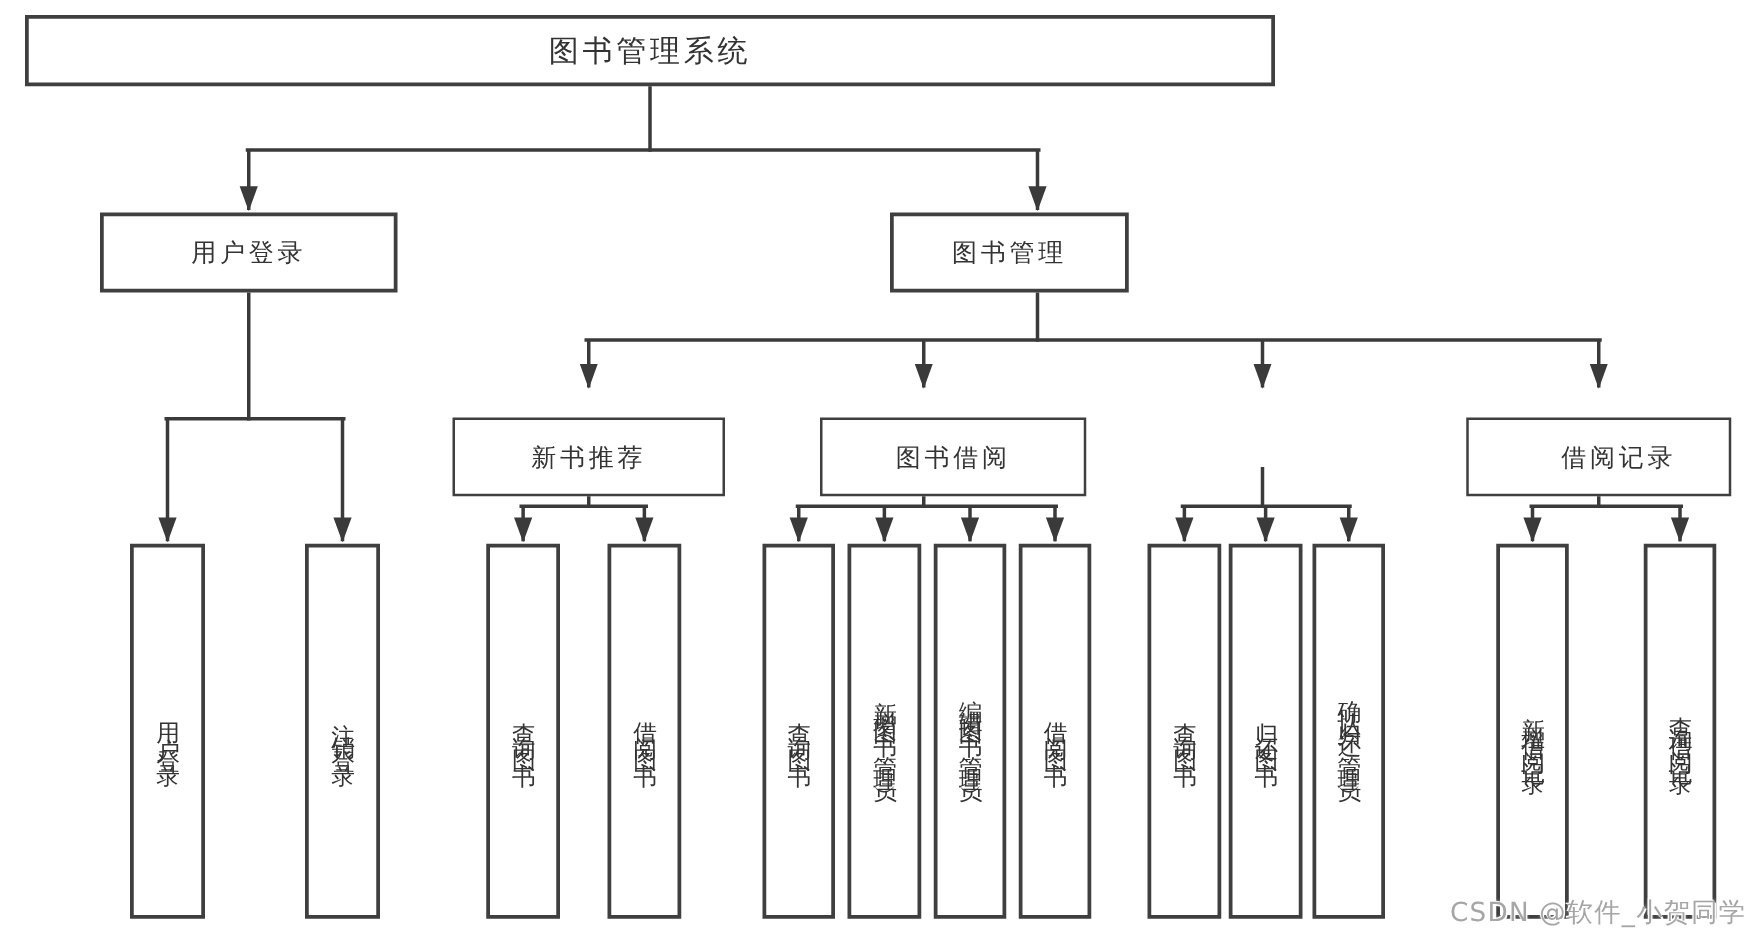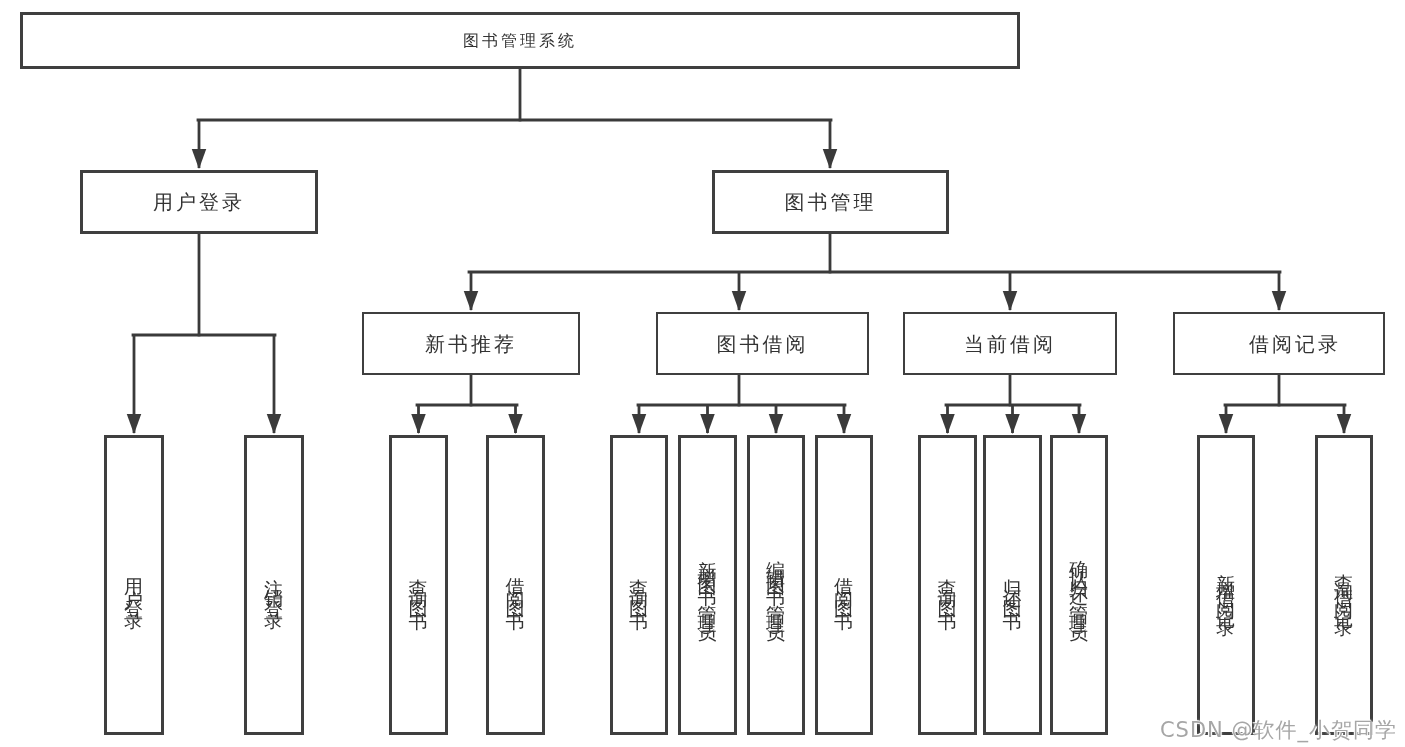--- a/index.html
+++ b/index.html
@@ -24,28 +24,28 @@
   .box {
     position: absolute;
     box-sizing: border-box;
     border: 3px solid #3f3f3f;
     background: #ffffff;
     display: flex;
     align-items: center;
     justify-content: center;
     color: #333333;
   }
-  .box.l3 { border-width: 2px; }
+  .box.l3 { border-width: 2px; margin-top: 22px; }
   .hlabel {
     font-size: 20px;
     letter-spacing: 3px;
     white-space: nowrap;
     line-height: 1;
   }
-  .root .hlabel { font-size: 16px; }
+  .root .hlabel { font-size: 24px; }
   .vlabel {
     writing-mode: vertical-rl;
     text-orientation: mixed;
     font-size: 19px;
     letter-spacing: 11px;
     line-height: 1;
     white-space: nowrap;
   }
   .leaf.long .vlabel { letter-spacing: 9px; }
   .watermark {
@@ -125,32 +125,29 @@
     </g>
   </svg>
 
   <div class="box root" style="left:20px; top:12px; width:1000px; height:57px;">
     <span class="hlabel">图书管理系统</span>
   </div>
 
   <div class="box" style="left:80px; top:170px; width:238px; height:64px;">
     <span class="hlabel">用户登录</span>
   </div>
-  <div class="box" style="left:712px; top:170px; width:237px; height:64px;">
+  <div class="box" style="left:712px; top:170px; width:191px; height:64px;">
     <span class="hlabel">图书管理</span>
   </div>
 
   <div class="box l3" style="left:362px; top:312px; width:218px; height:63px;">
     <span class="hlabel">新书推荐</span>
   </div>
   <div class="box l3" style="left:656px; top:312px; width:213px; height:63px;">
     <span class="hlabel">图书借阅</span>
-  </div>
-  <div class="box l3" style="left:903px; top:312px; width:214px; height:63px;">
-    <span class="hlabel">当前借阅</span>
   </div>
   <div class="box l3" style="left:1173px; top:312px; width:212px; height:63px;padding-left:32px;">
     <span class="hlabel">借阅记录</span>
   </div>
 
   <div class="box leaf" style="left:104px; top:435px; width:60px; height:300px;">
     <span class="vlabel">用户登录</span>
   </div>
   <div class="box leaf" style="left:244px; top:435px; width:60px; height:300px;">
     <span class="vlabel">注销登录</span>

